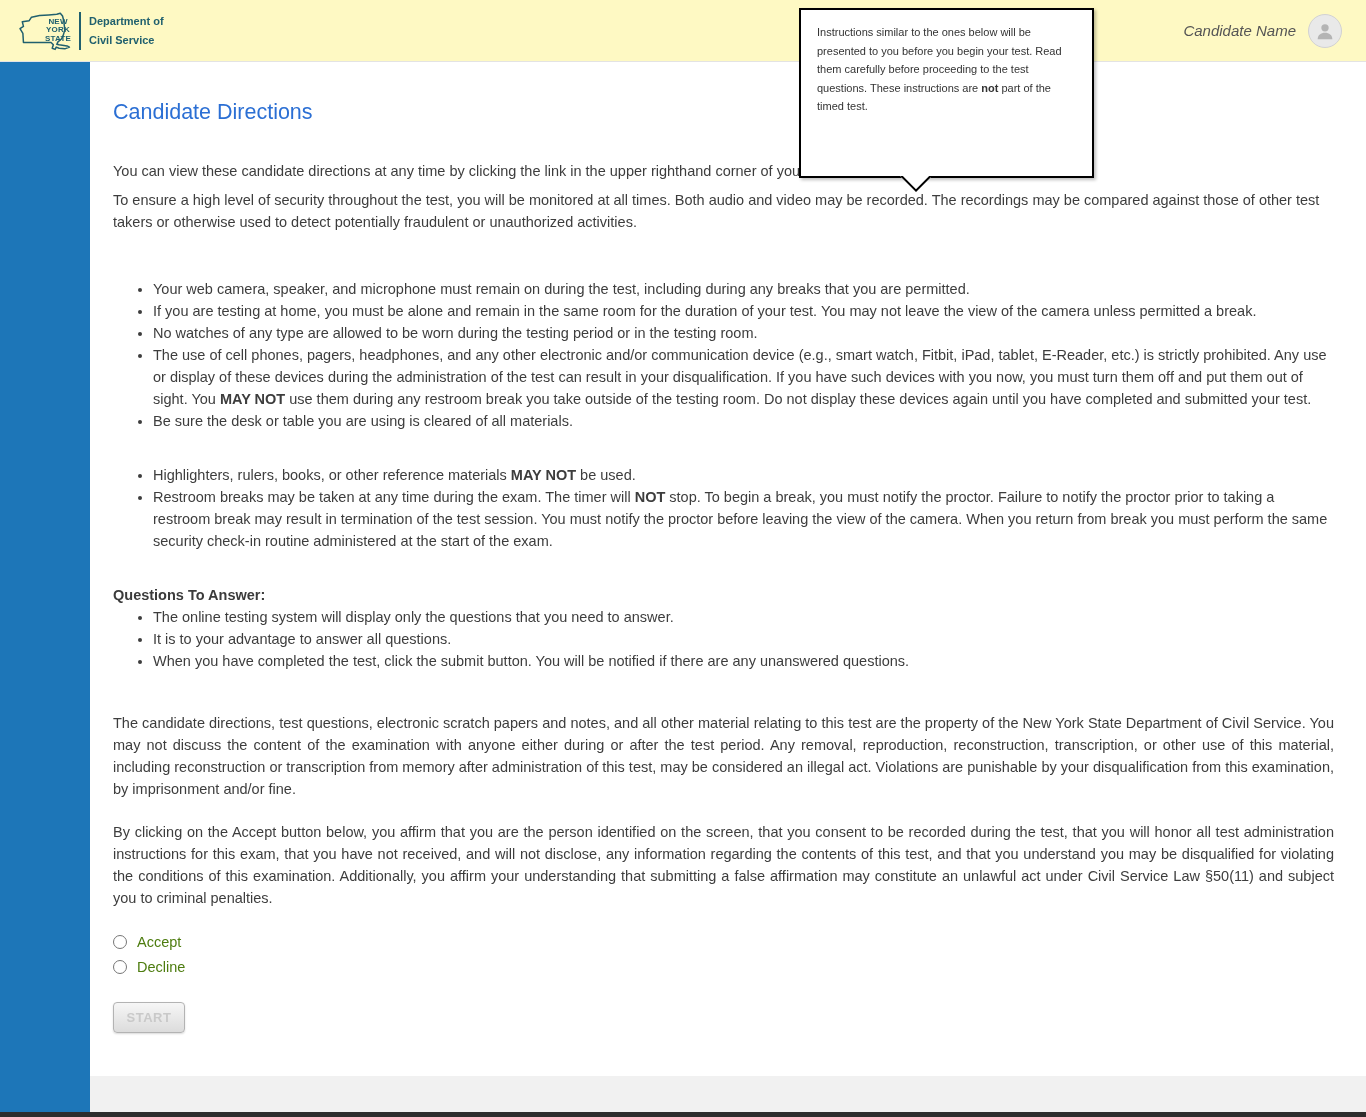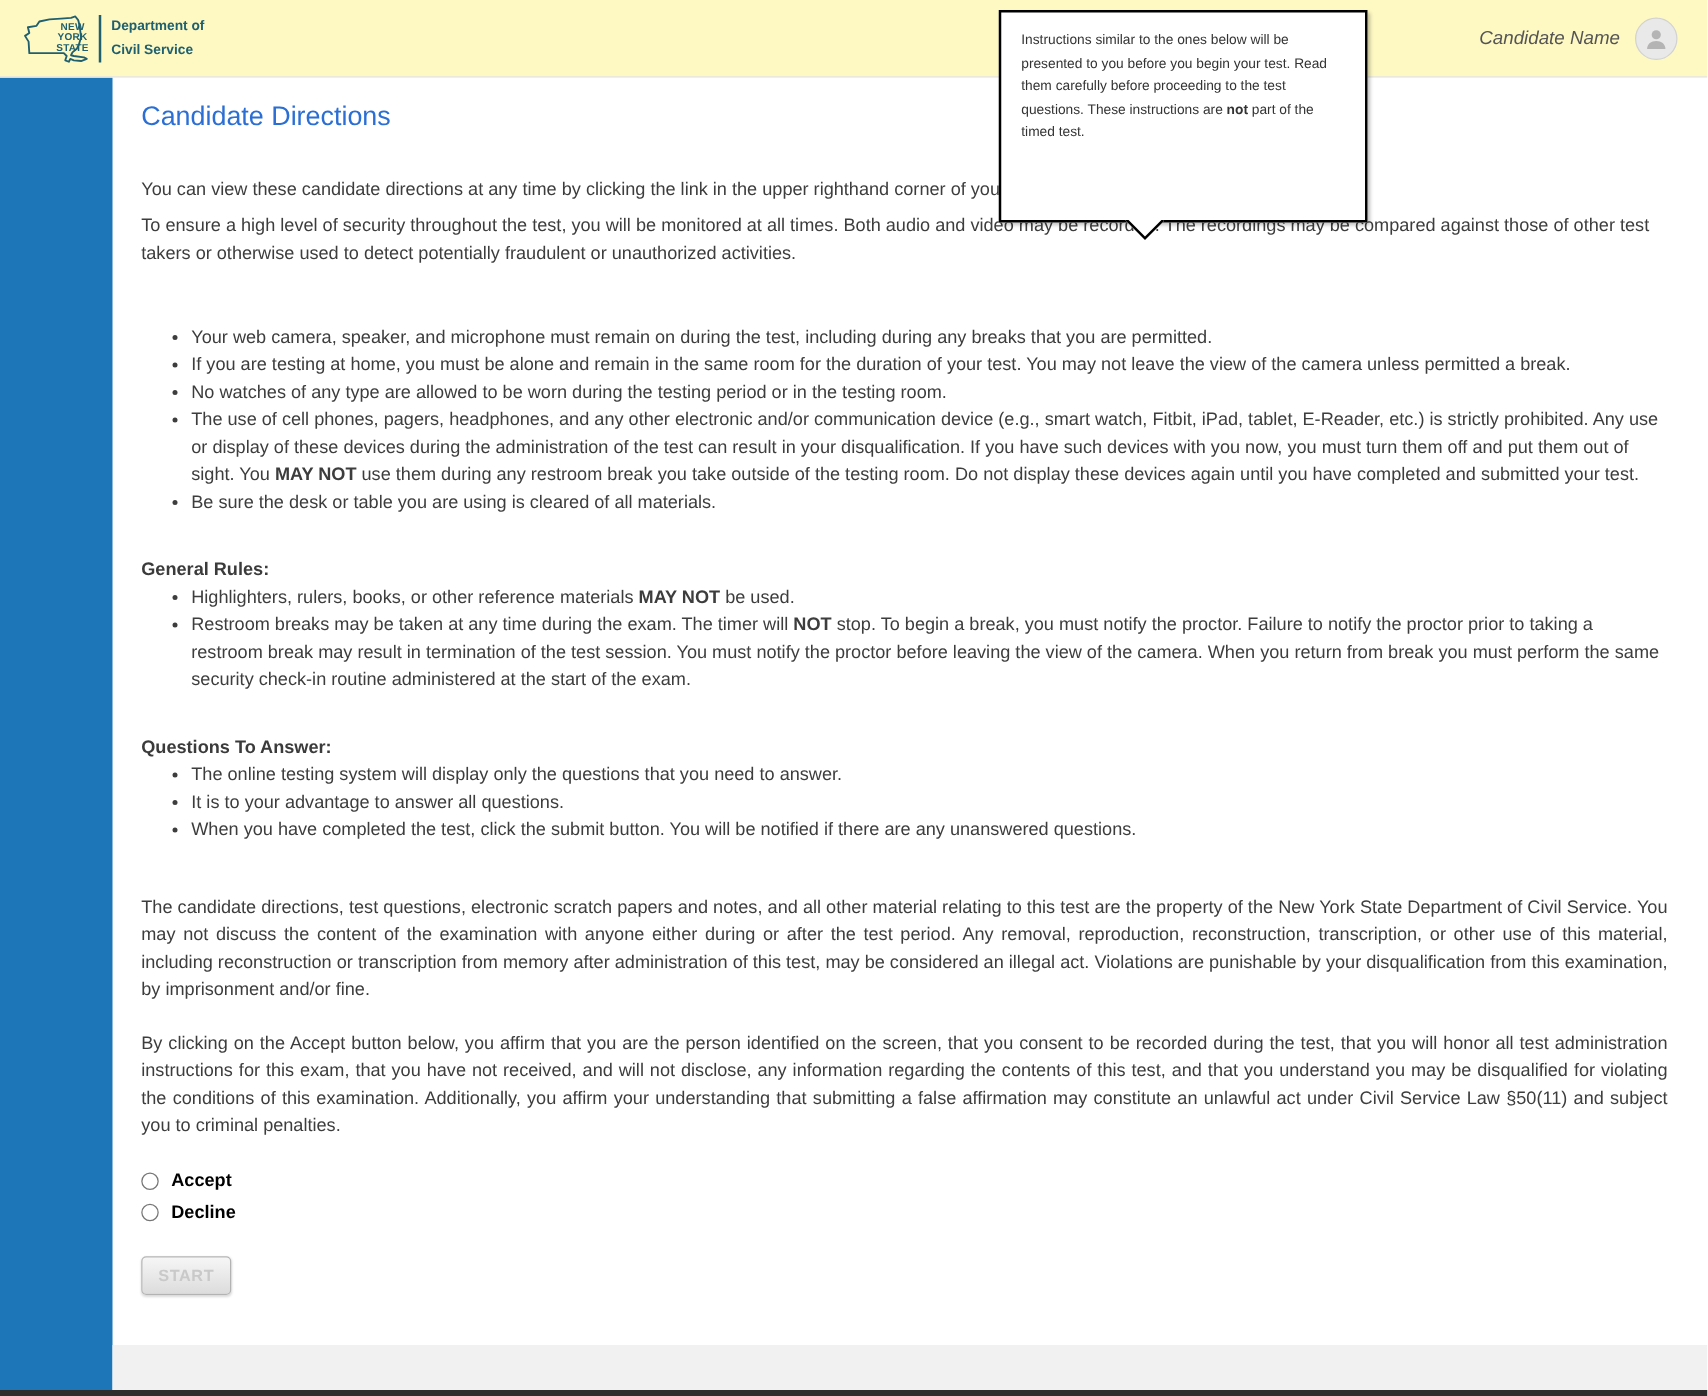--- a/index.html
+++ b/index.html
@@ -35,39 +35,39 @@
     display: flex; align-items: center; justify-content: center; overflow: hidden;
   }
 
   
   .sidebar { position: absolute; left: 0; top: 62px; width: 90px; height: 1055px; background: #1d76b8; }
   .footer-strip { position: absolute; left: 90px; top: 1076px; width: 1276px; height: 36px; background: #f1f1f1; }
   .bottom-bar { position: absolute; left: 0; top: 1112px; width: 1366px; height: 5px; background: #2d2d2d; z-index: 6; }
 
   
   .main { position: absolute; left: 113px; top: 62px; width: 1221px; }
-  .page-title { font-size: 21.5px; font-weight: 400; color: #2b6fd4; margin-top: 19px; }
+  .page-title { font-size: 21.5px; font-weight: 400; color: #2b6fd4; margin-top: 38px; }
   .main p { font-size: 14.5px; line-height: 22px; color: #3d3d3d; }
   .p-intro { margin-top: 35px; }
   .p-security { margin-top: 7px; }
   .dir-section { margin-top: 32px; }
   .dir-section.first { margin-top: 45px; }
   .section-heading { font-size: 14.5px; font-weight: bold; color: #3b3b3b; line-height: 22px; }
   .dir-section ul { margin: 0 0 0 0; padding-left: 40px; }
   .dir-section li { font-size: 14.5px; line-height: 22px; color: #3d3d3d; }
   .p-notice { margin-top: 40px; text-align: justify; }
   .p-affirm { margin-top: 21px; text-align: justify; }
 
   .radio-group { margin-top: 22px; }
   .radio-row { display: flex; align-items: center; height: 22px; margin-bottom: 3px; }
   .radio-circle {
     width: 14px; height: 14px; border-radius: 50%;
     border: 1px solid #767676; background: #fff; cursor: pointer; flex: none;
   }
-  .radio-label { margin-left: 10px; font-size: 14.5px; font-weight: bold; color: #000000; cursor: pointer; }
+  .radio-label { margin-left: 10px; font-size: 14.5px; font-weight: normal; color: #4d7c0f; cursor: pointer; }
 
   .start-button {
     margin-top: 21px; width: 72px; height: 31px;
     background: linear-gradient(#f6f6f6, #dcdcdc);
     border: 1px solid #b3b3b3; border-radius: 4px;
     box-shadow: 0 1px 2px rgba(0,0,0,0.15);
     color: #c9c9c9; font-weight: bold; font-size: 13px; letter-spacing: 0.5px;
     font-family: "Liberation Sans", sans-serif;
   }
 
@@ -142,21 +142,20 @@
     <ul>
         <li>Your web camera, speaker, and microphone must remain on during the test, including during any breaks that you are permitted.</li>
         <li>If you are testing at home, you must be alone and remain in the same room for the duration of your test. You may not leave the view of the camera unless permitted a break.</li>
         <li>No watches of any type are allowed to be worn during the testing period or in the testing room.</li>
         <li>The use of cell phones, pagers, headphones, and any other electronic and/or communication device (e.g., smart watch, Fitbit, iPad, tablet, E-Reader, etc.) is strictly prohibited. Any use or display of these devices during the administration of the test can result in your disqualification. If you have such devices with you now, you must turn them off and put them out of sight. You <b>MAY NOT</b> use them during any restroom break you take outside of the testing room. Do not display these devices again until you have completed and submitted your test.</li>
         <li>Be sure the desk or table you are using is cleared of all materials.</li>
       </ul>
   </div>
 
   <div class="dir-section">
-    <div class="section-heading">General Rules:</div>
     <ul>
         <li>Highlighters, rulers, books, or other reference materials <b>MAY NOT</b> be used.</li>
         <li>Restroom breaks may be taken at any time during the exam. The timer will <b>NOT</b> stop. To begin a break, you must notify the proctor. Failure to notify the proctor prior to taking a restroom break may result in termination of the test session. You must notify the proctor before leaving the view of the camera. When you return from break you must perform the same security check-in routine administered at the start of the exam.</li>
       </ul>
   </div>
 
   <div class="dir-section">
     <div class="section-heading">Questions To Answer:</div>
     <ul>
         <li>The online testing system will display only the questions that you need to answer.</li>

